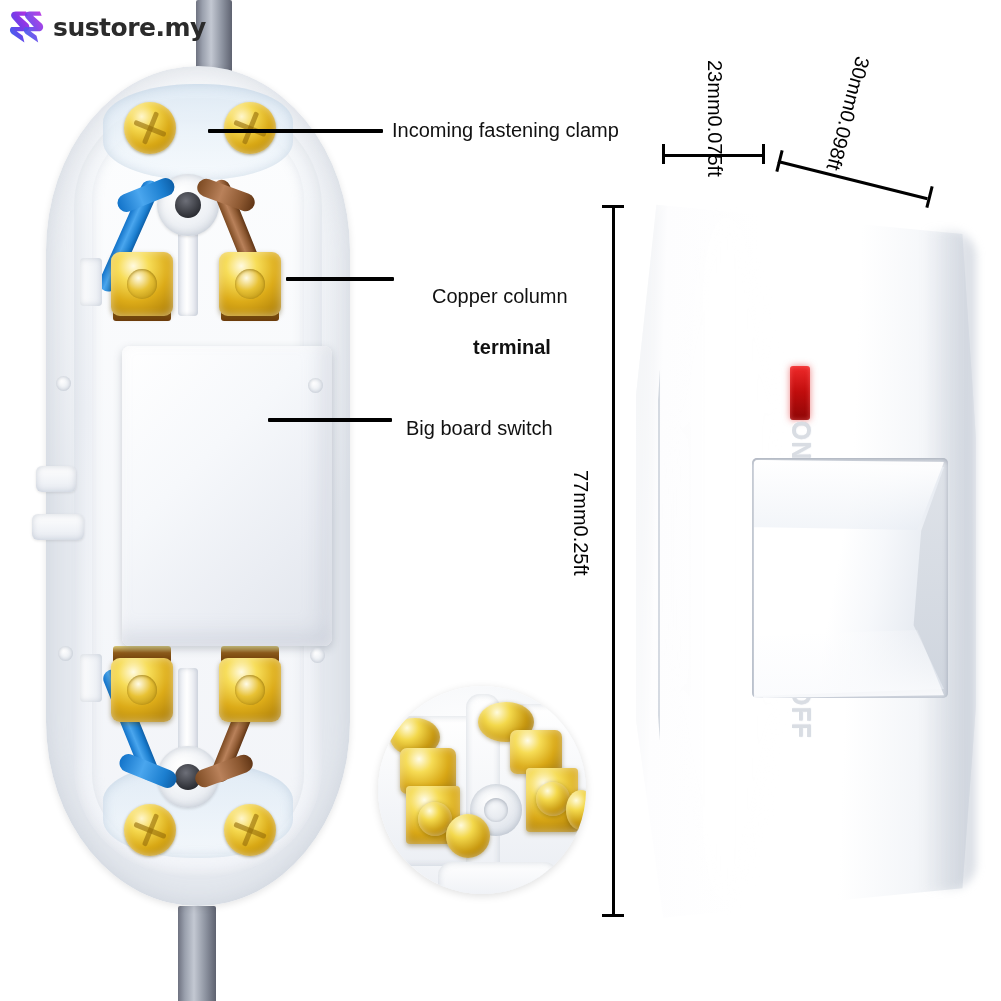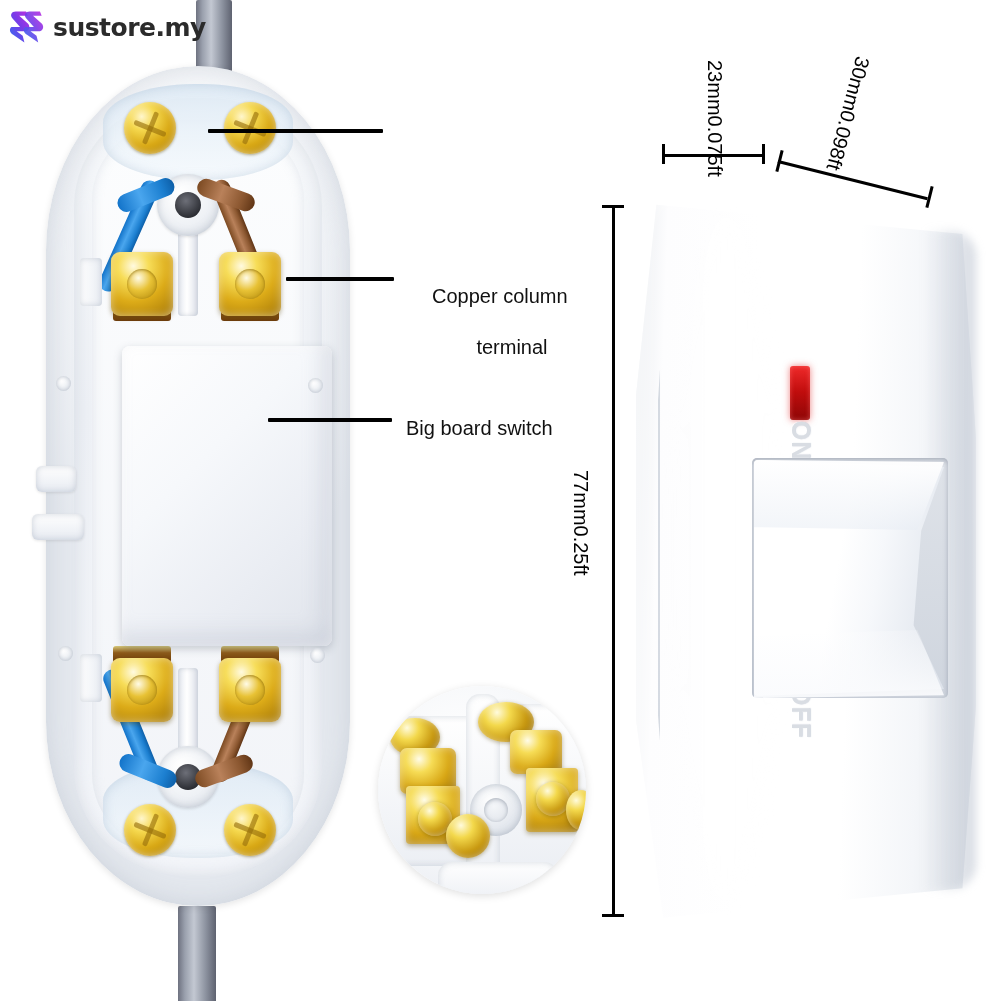--- a/index.html
+++ b/index.html
@@ -340,24 +340,25 @@
     <div class="i-screw" style="left:158px;top:96px;width:34px;height:34px;"></div>
     <div class="i-screw" style="left:188px;top:104px;width:30px;height:40px;"></div>
     <div class="i-screw" style="left:68px;top:128px;width:44px;height:44px;"></div>
     <div class="i-white" style="left:60px;top:176px;width:120px;height:40px;border-radius:14px;"></div>
   </div>
 
   <div class="lead" style="left:208px;top:129px;width:175px;"></div>
   <div class="lead" style="left:286px;top:277px;width:108px;"></div>
   <div class="lead" style="left:268px;top:418px;width:124px;"></div>
 
+  <div class="callout" style="left:392px;top:118px;">Incoming fastening clamp</div>
 
   <div class="callout" style="left:432px;top:258px;width:160px;">
     <span>Copper column</span><br>
-    <span style="display:block;text-align:center;">terminal</span>
+    <span style="display:block;text-align:center;font-weight:bold;">terminal</span>
   </div>
 
   <div class="callout" style="left:406px;top:416px;">Big board switch</div>
 
   <div class="switch-wrap">
     <div class="sw-body"></div>
     <div class="sw-edge"></div>
     <div class="sw-gloss"></div>
     <div class="sw-shadow-r"></div>
 

